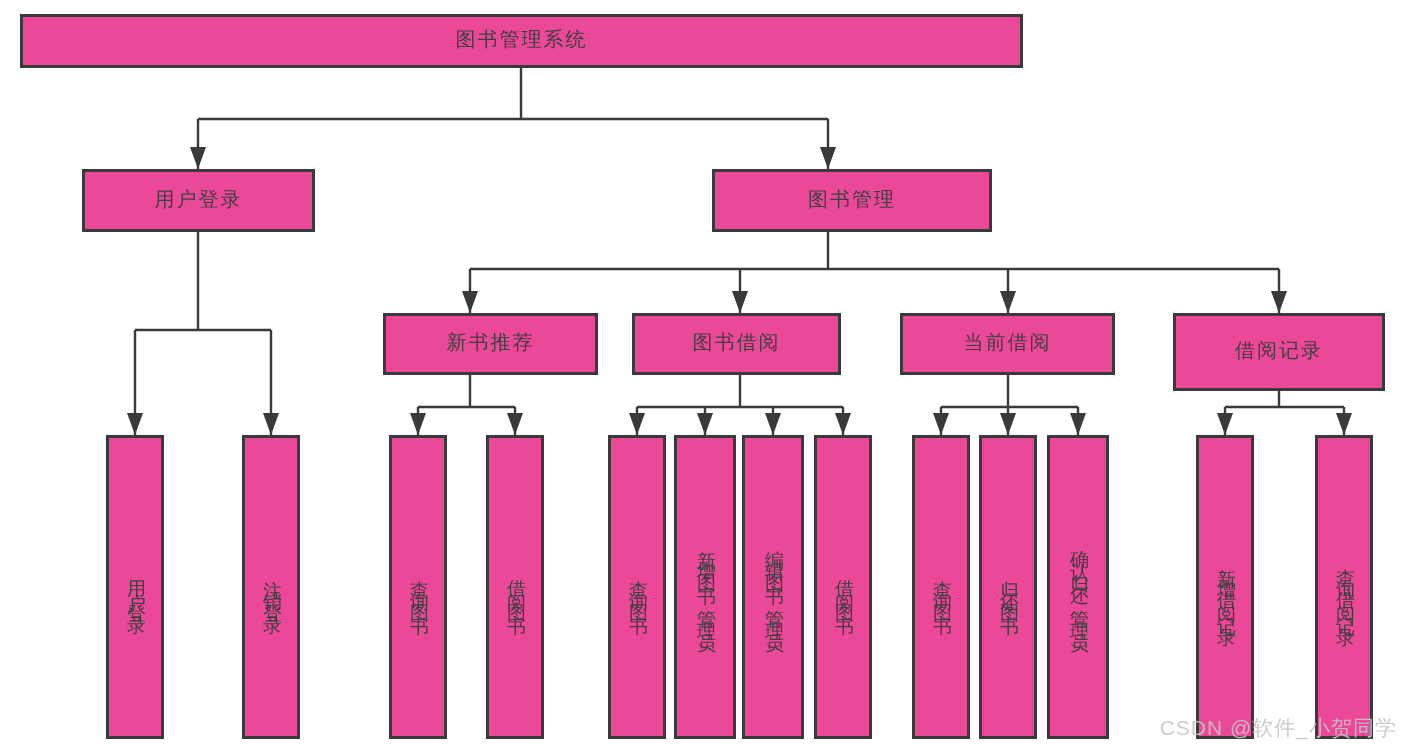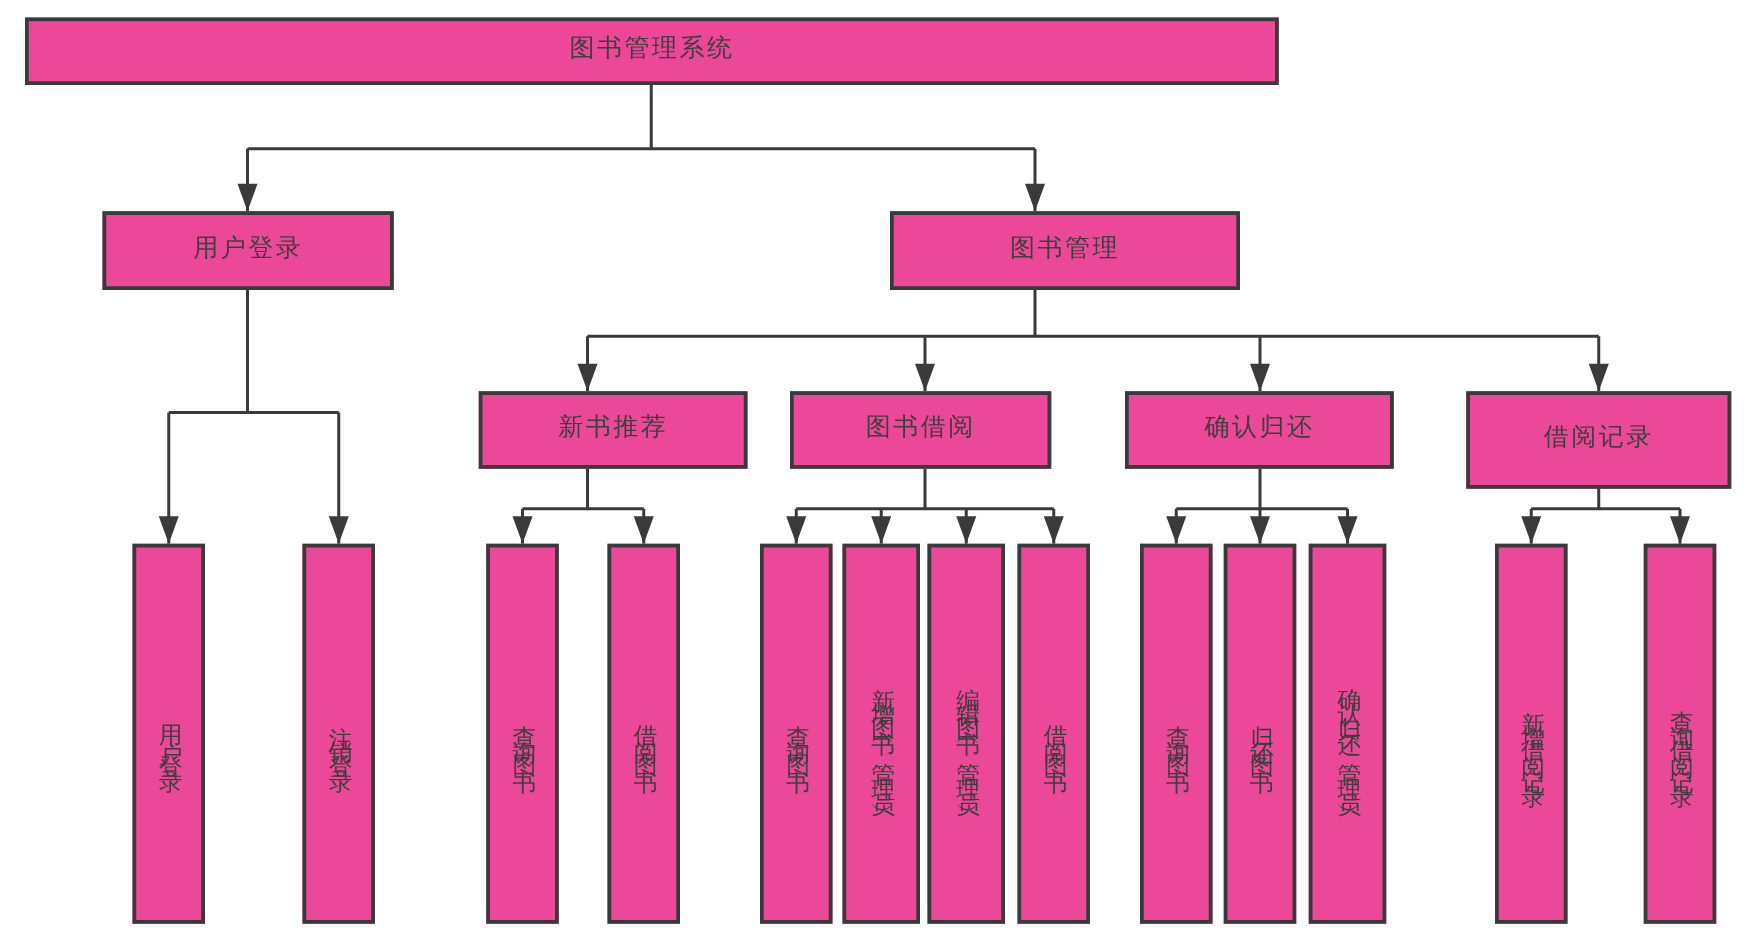--- a/index.html
+++ b/index.html
@@ -84,35 +84,36 @@
       M1225 435 l-8 -22 h16 z M1344 435 l-8 -22 h16 z"></path>
   </svg>
 
   <div class="node" style="left:20px;top:14px;width:1003px;height:54px;">图书管理系统</div>
 
   <div class="node" style="left:82px;top:169px;width:233px;height:63px;">用户登录</div>
   <div class="node" style="left:712px;top:169px;width:280px;height:63px;">图书管理</div>
 
   <div class="node" style="left:363px;top:313px;width:215px;height:62px;margin-left:20px;">新书推荐</div>
   <div class="node" style="left:632px;top:313px;width:209px;height:62px;">图书借阅</div>
-  <div class="node" style="left:900px;top:313px;width:215px;height:62px;">确认归还</div>
+  <div class="node" style="left:900px;top:313px;width:215px;height:62px;">当前借阅</div>
   <div class="node" style="left:1173px;top:313px;width:212px;height:78px;">借阅记录</div>
 
   <div class="node vnode" style="left:106px;top:435px;width:58px;height:304px;">用户登录</div>
   <div class="node vnode" style="left:242px;top:435px;width:58px;height:304px;">注销登录</div>
 
   <div class="node vnode" style="left:389px;top:435px;width:58px;height:304px;">查询图书</div>
   <div class="node vnode" style="left:486px;top:435px;width:58px;height:304px;">借阅图书</div>
 
   <div class="node vnode" style="left:608px;top:435px;width:58px;height:304px;">查询图书</div>
   <div class="node vnode" style="left:674px;top:435px;width:62px;height:304px;">新增图书（管理员）</div>
   <div class="node vnode" style="left:742px;top:435px;width:62px;height:304px;">编辑图书（管理员）</div>
   <div class="node vnode" style="left:814px;top:435px;width:58px;height:304px;">借阅图书</div>
 
   <div class="node vnode" style="left:912px;top:435px;width:58px;height:304px;">查询图书</div>
   <div class="node vnode" style="left:979px;top:435px;width:58px;height:304px;">归还图书</div>
   <div class="node vnode" style="left:1047px;top:435px;width:62px;height:304px;">确认归还（管理员）</div>
 
   <div class="node vnode" style="left:1196px;top:435px;width:58px;height:304px;">新增借阅记录</div>
   <div class="node vnode" style="left:1315px;top:435px;width:58px;height:304px;">查询借阅记录</div>
 
+  <div class="watermark">CSDN @软件_小贺同学</div>
 
 </div>
 
 </body></html>

